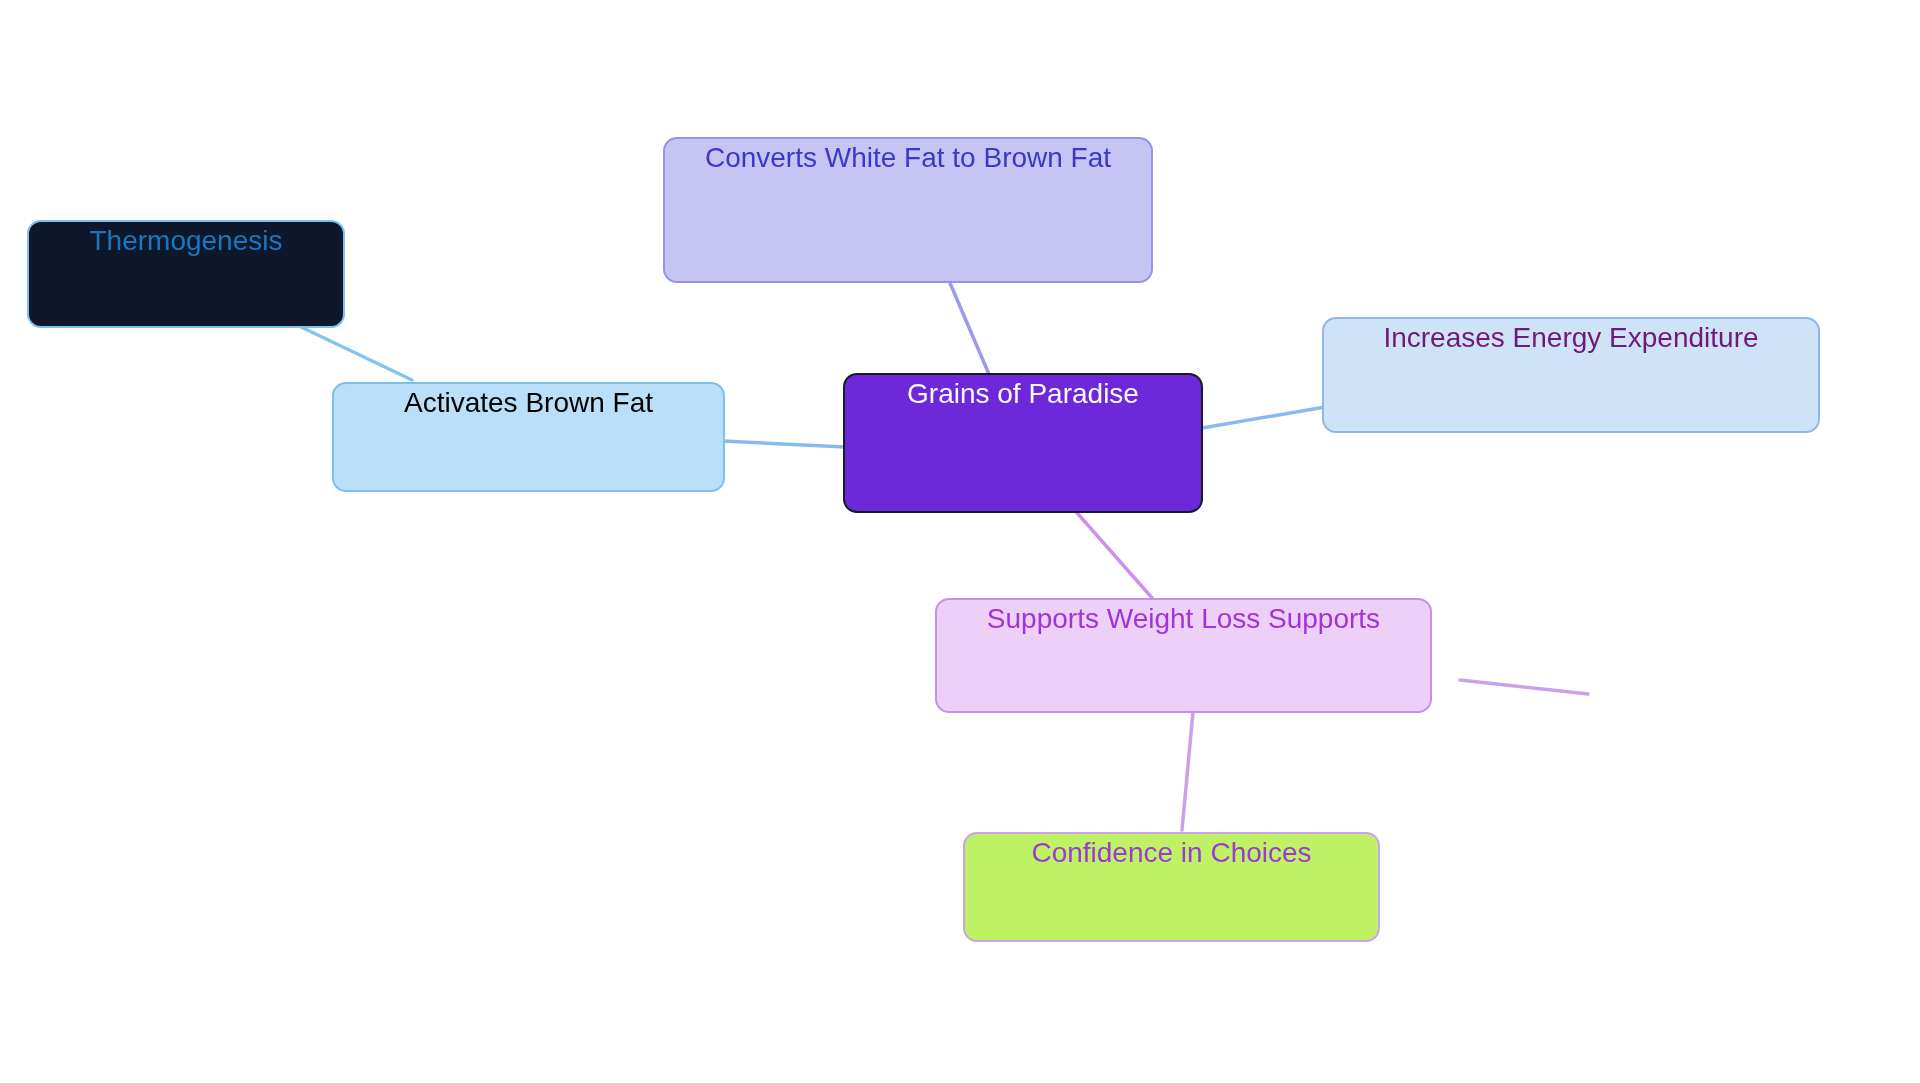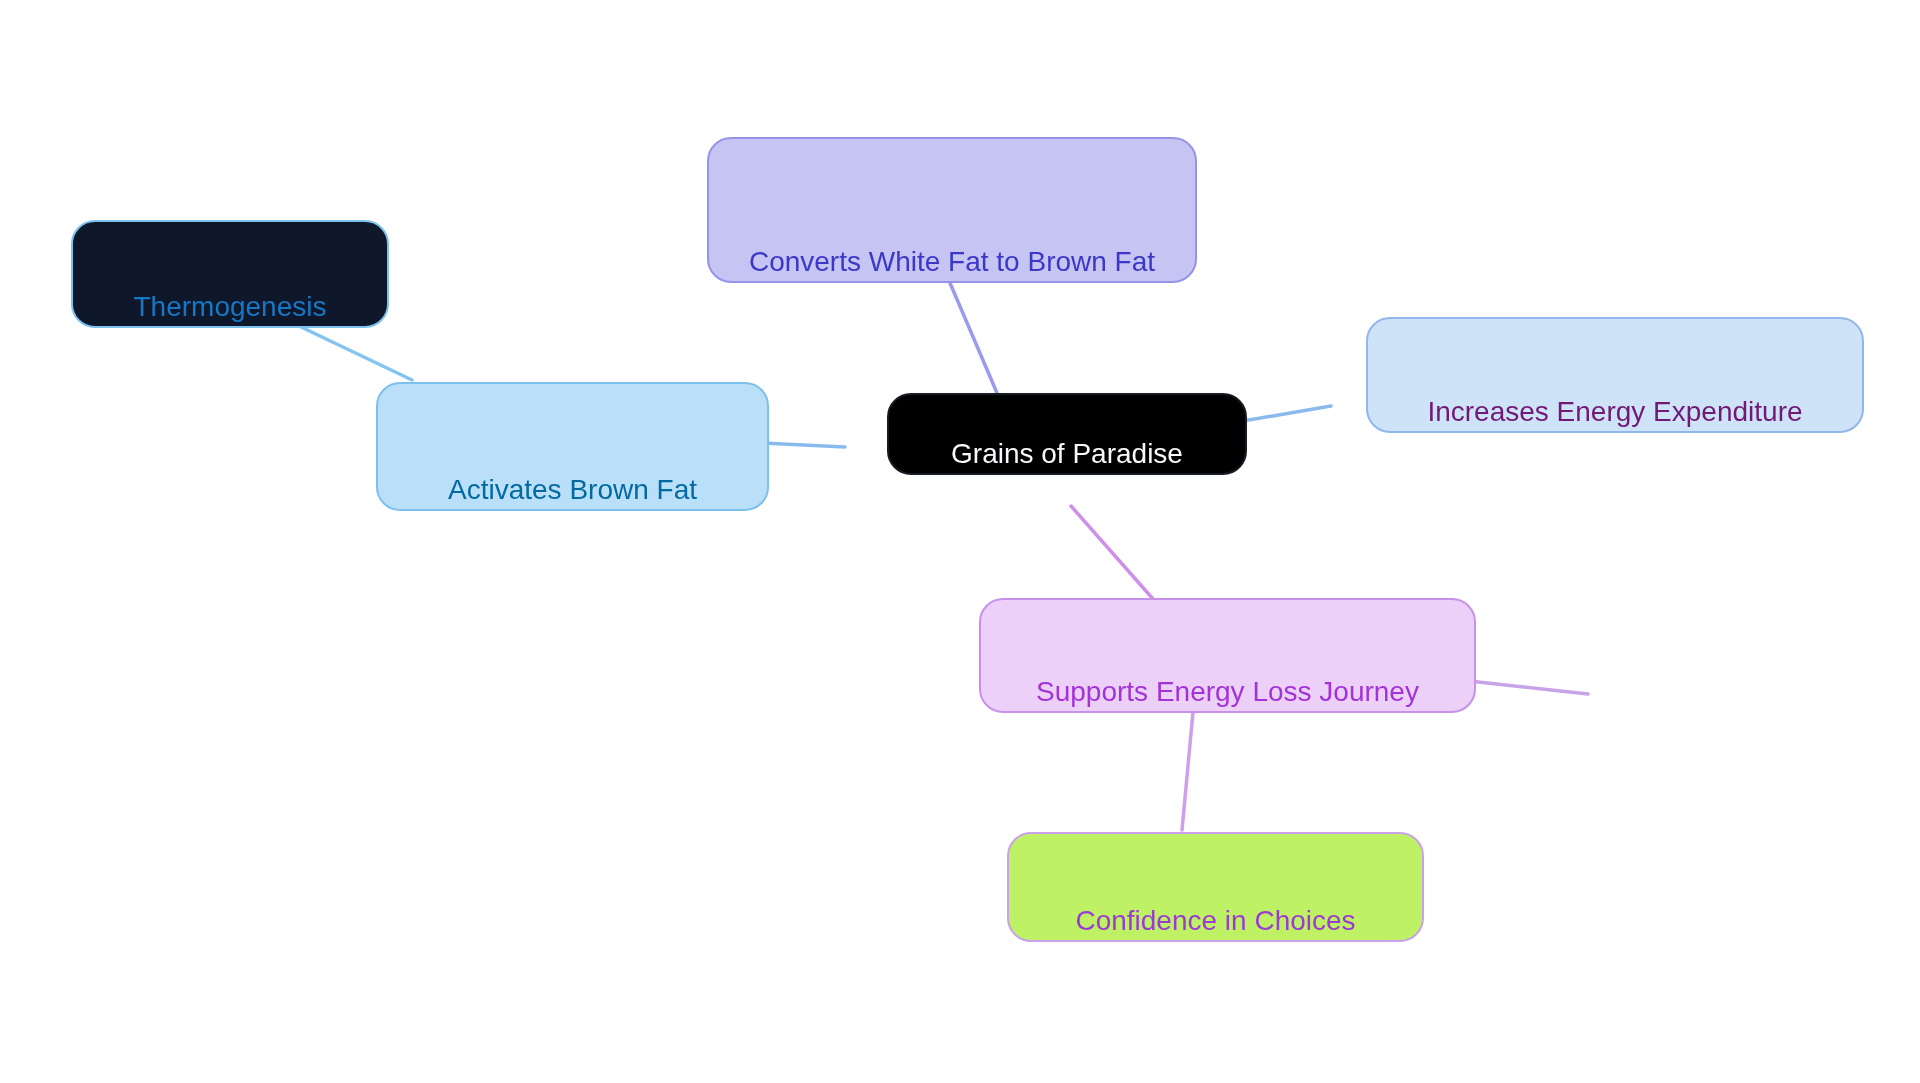--- a/index.html
+++ b/index.html
@@ -20,32 +20,31 @@
     left: 0;
     top: 0;
     width: 1920px;
     height: 1083px;
     pointer-events: none;
   }
   .node {
     position: absolute;
     box-sizing: border-box;
     border: 2px solid transparent;
-    border-radius: 24px;
+    border-radius: 14px;
     display: flex;
-    align-items: flex-end;
+    align-items: flex-start;
     justify-content: center;
     text-align: center;
     font-size: 28px;
     line-height: 1.34;
     padding: 0 36px;
     white-space: nowrap;
     cursor: pointer;
     user-select: none;
-    margin-left: 44px;
   }
   .node.wrap {
     white-space: normal;
   }
   .node.central {
     padding: 0 12px;
   }
 </style>
 </head>
 <body>
@@ -55,42 +54,42 @@
   <svg id="edge-layer">
     <line stroke-linecap="round" x1="950" y1="283" x2="997" y2="393" stroke="#9b9aec" stroke-width="3.5"></line>
     <line stroke-linecap="round" x1="1202" y1="428" x2="1331" y2="406" stroke="#89baee" stroke-width="3.5"></line>
     <line stroke-linecap="round" x1="723" y1="441" x2="845" y2="447" stroke="#89baee" stroke-width="3.5"></line>
     <line stroke-linecap="round" x1="299" y1="326" x2="412" y2="380" stroke="#83c4f0" stroke-width="3.5"></line>
     <line stroke-linecap="round" x1="1071" y1="506" x2="1153" y2="599" stroke="#cd90ea" stroke-width="3.5"></line>
     <line stroke-linecap="round" x1="1460" y1="680" x2="1588" y2="694" stroke="#c9a3e8" stroke-width="3.5"></line>
     <line stroke-linecap="round" x1="1193" y1="712" x2="1182" y2="830" stroke="#cf9fec" stroke-width="3.5"></line>
   </svg>
 
-  <div class="node central" style="left: 843px; top: 393px; width: 360px; height: 82px; background: #000000; border-color: rgb(23, 28, 36); color: rgb(247, 248, 249);">
+  <div class="node central" style="left: 843px; top: 373px; width: 360px; height: 140px; background: #6d28d9; border-color: rgb(23, 28, 36); color: rgb(247, 248, 249);">
     <span>Grains of Paradise</span>
   </div>
 
   <div class="node wrap" style="left: 663px; top: 137px; width: 490px; height: 146px; background: rgb(198, 196, 243); border-color: rgb(149, 147, 230); color: rgb(59, 56, 200);">
     <span>Converts White Fat to Brown Fat</span>
   </div>
 
   <div class="node" style="left: 27px; top: 220px; width: 318px; height: 108px; background: #0f172a; border-color: rgb(124, 192, 238); color: rgb(23, 119, 197);">
     <span>Thermogenesis</span>
   </div>
 
   <div class="node" style="left: 1322px; top: 317px; width: 498px; height: 116px; background: rgb(206, 227, 248); border-color: rgb(144, 183, 233); color: #701a75;">
     <span>Increases Energy Expenditure</span>
   </div>
 
-  <div class="node" style="left: 332px; top: 382px; width: 393px; height: 129px; background: rgb(185, 224, 248); border-color: rgb(124, 192, 238); color: #0369a1;">
+  <div class="node" style="left: 332px; top: 382px; width: 393px; height: 110px; background: rgb(185, 224, 248); border-color: rgb(124, 192, 238); color: #000000;">
     <span>Activates Brown Fat</span>
   </div>
 
   <div class="node" style="left: 935px; top: 598px; width: 497px; height: 115px; background: rgb(236, 208, 248); border-color: rgb(199, 145, 233); color: rgb(162, 51, 217);">
-    <span>Supports Energy Loss Journey</span>
+    <span>Supports Weight Loss Supports</span>
   </div>
 
 
   <div class="node" style="left: 963px; top: 832px; width: 417px; height: 110px; background: #bef264; border-color: rgb(201, 163, 233); color: rgb(156, 59, 211);">
     <span>Confidence in Choices</span>
   </div>
 
 </div>
 
 </body></html>

